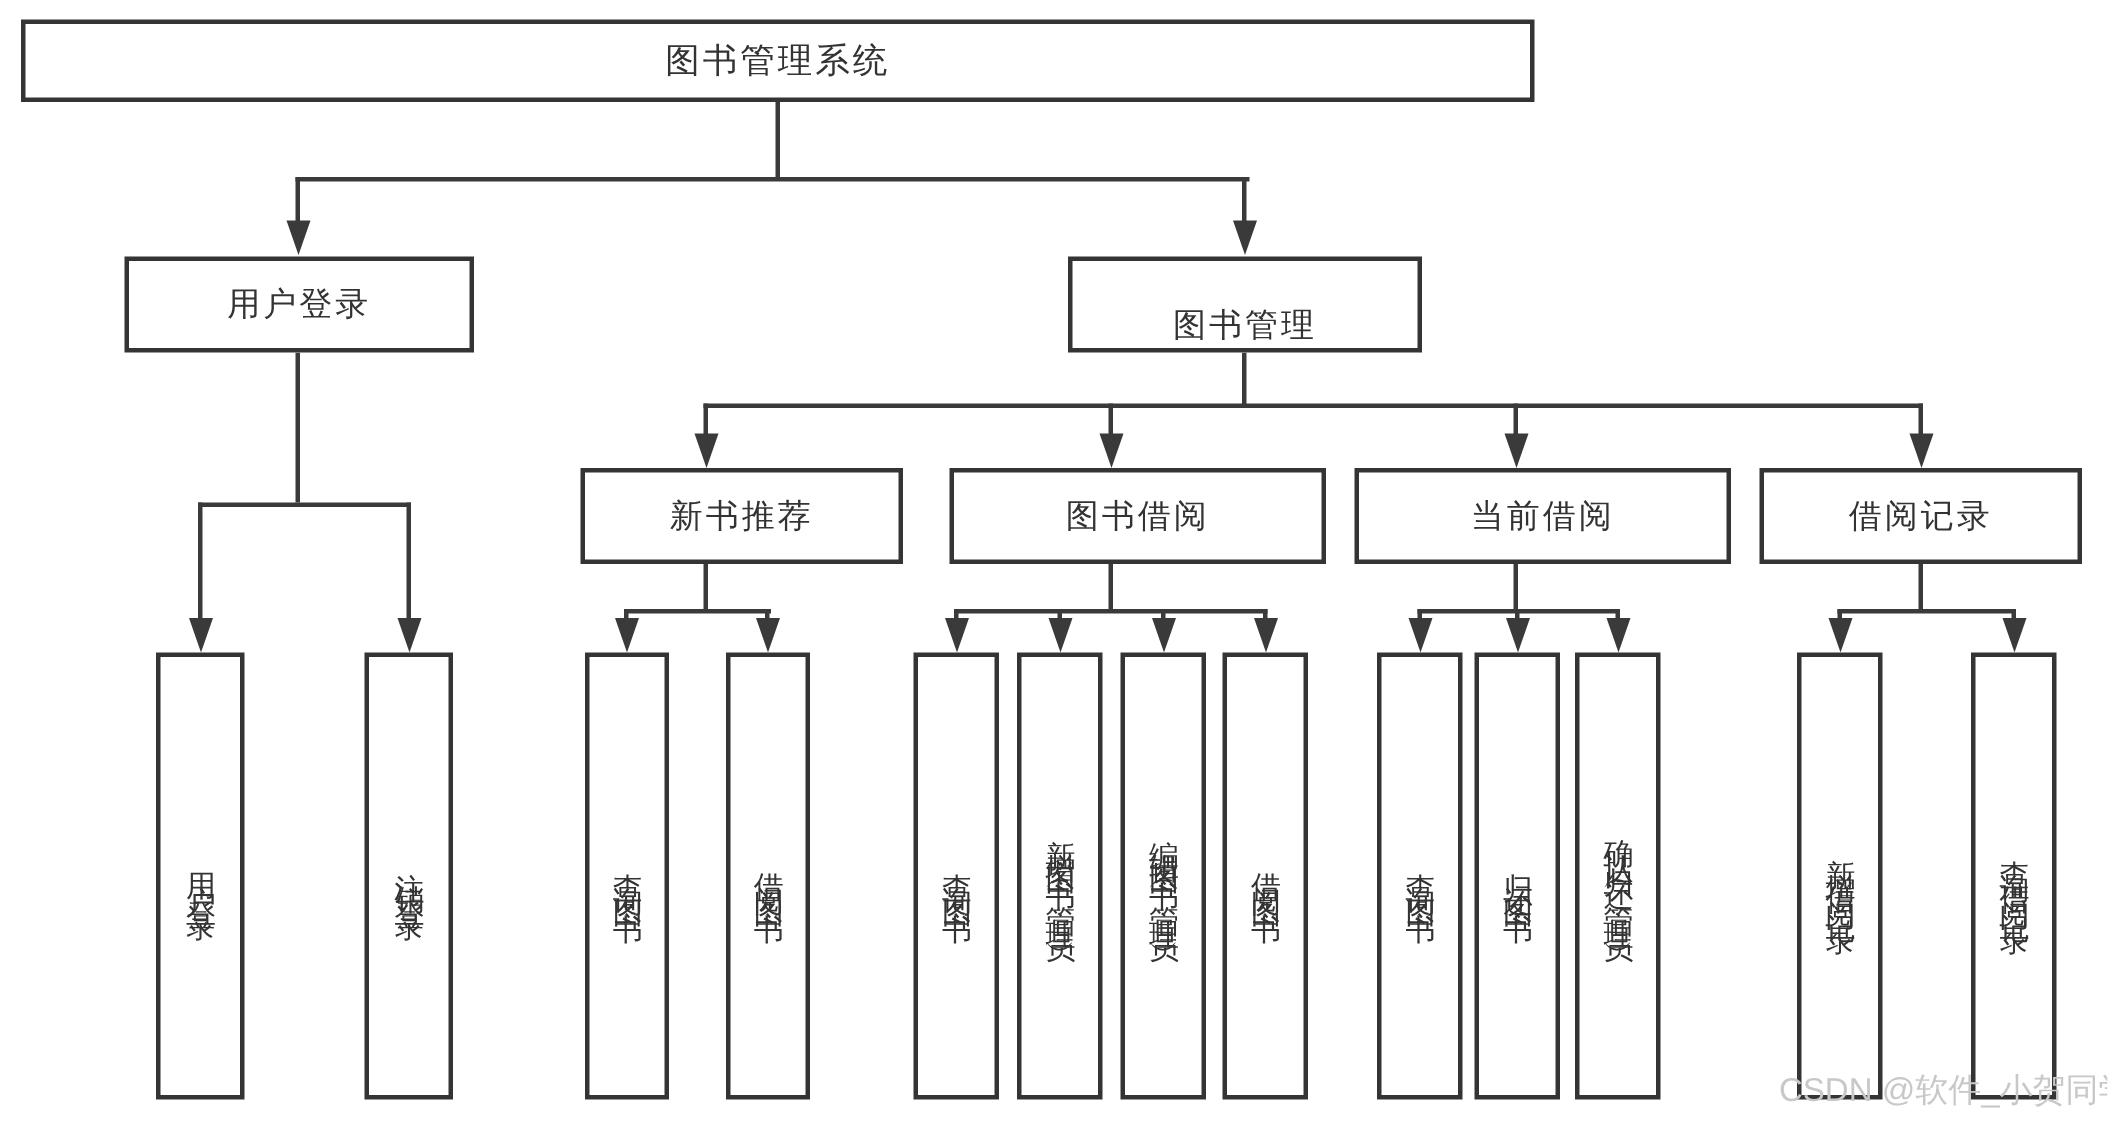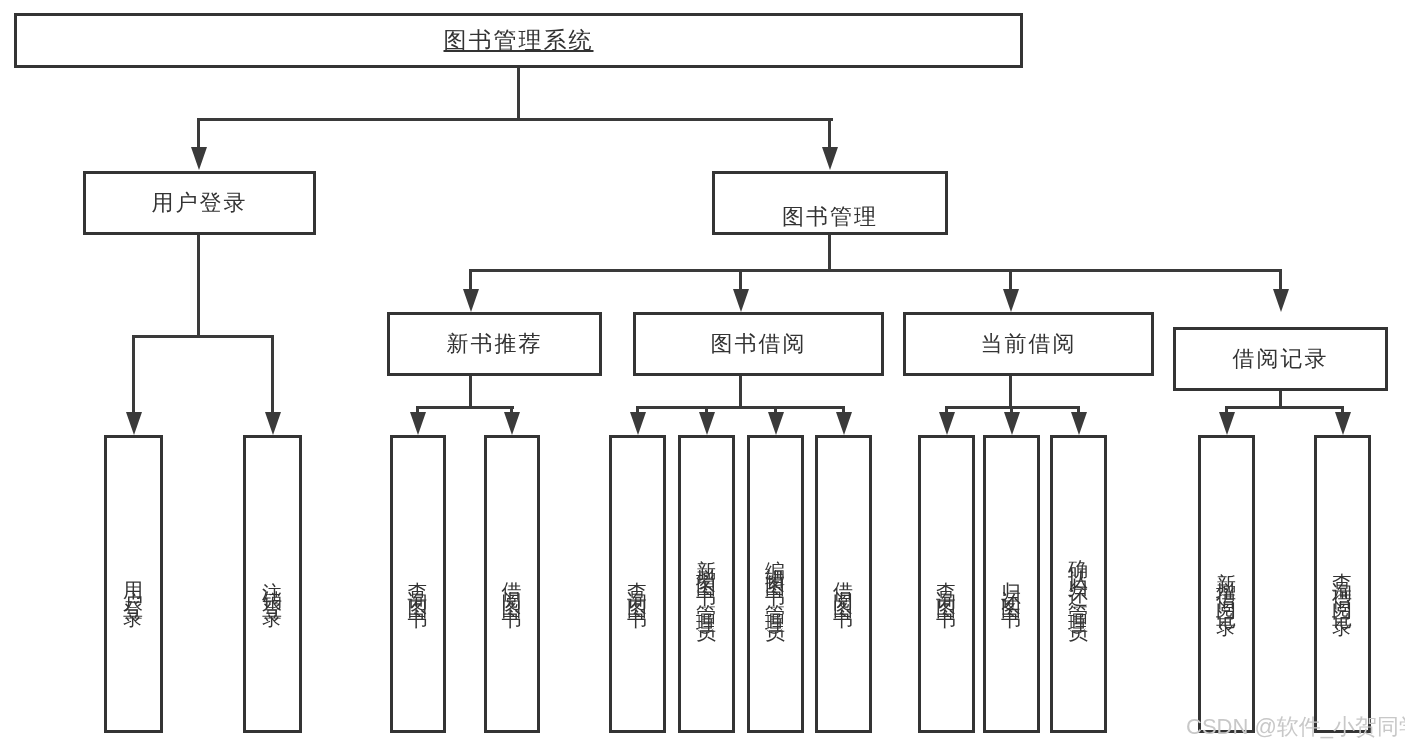--- a/index.html
+++ b/index.html
@@ -54,41 +54,41 @@
     color: #c8c8c8;
     white-space: nowrap;
     z-index: 3;
   }
 </style>
 </head>
 <body>
 
 <div class="canvas">
 
-  <div class="box hbox root-box" style="left:14px; top:13px; width:1009px; height:55px;text-decoration:underline;">
+  <div class="box hbox root-box" style="left:14px; top:13px; width:1009px; height:55px;">
     <span>图书管理系统</span>
   </div>
 
   <div class="box hbox" style="left:83px; top:171px; width:233px; height:64px;">
     <span>用户登录</span>
   </div>
   <div class="box hbox" style="left:712px; top:171px; width:236px; height:64px;align-items:flex-end;">
     <span>图书管理</span>
   </div>
 
   <div class="box hbox" style="left:363px; top:312px; width:215px; height:64px;margin-left:24px;">
     <span>新书推荐</span>
   </div>
   <div class="box hbox" style="left:633px; top:312px; width:251px; height:64px;">
     <span>图书借阅</span>
   </div>
   <div class="box hbox" style="left:903px; top:312px; width:251px; height:64px;">
     <span>当前借阅</span>
   </div>
-  <div class="box hbox" style="left:1173px; top:327px; width:215px; height:64px;">
+  <div class="box hbox" style="left:1173px; top:312px; width:215px; height:64px;">
     <span>借阅记录</span>
   </div>
 
   <div class="box vbox" style="left:104px; top:435px; width:59px; height:298px;">
     <span class="vtext">用户登录</span>
   </div>
   <div class="box vbox" style="left:243px; top:435px; width:59px; height:298px;">
     <span class="vtext">注销登录</span>
   </div>
 

